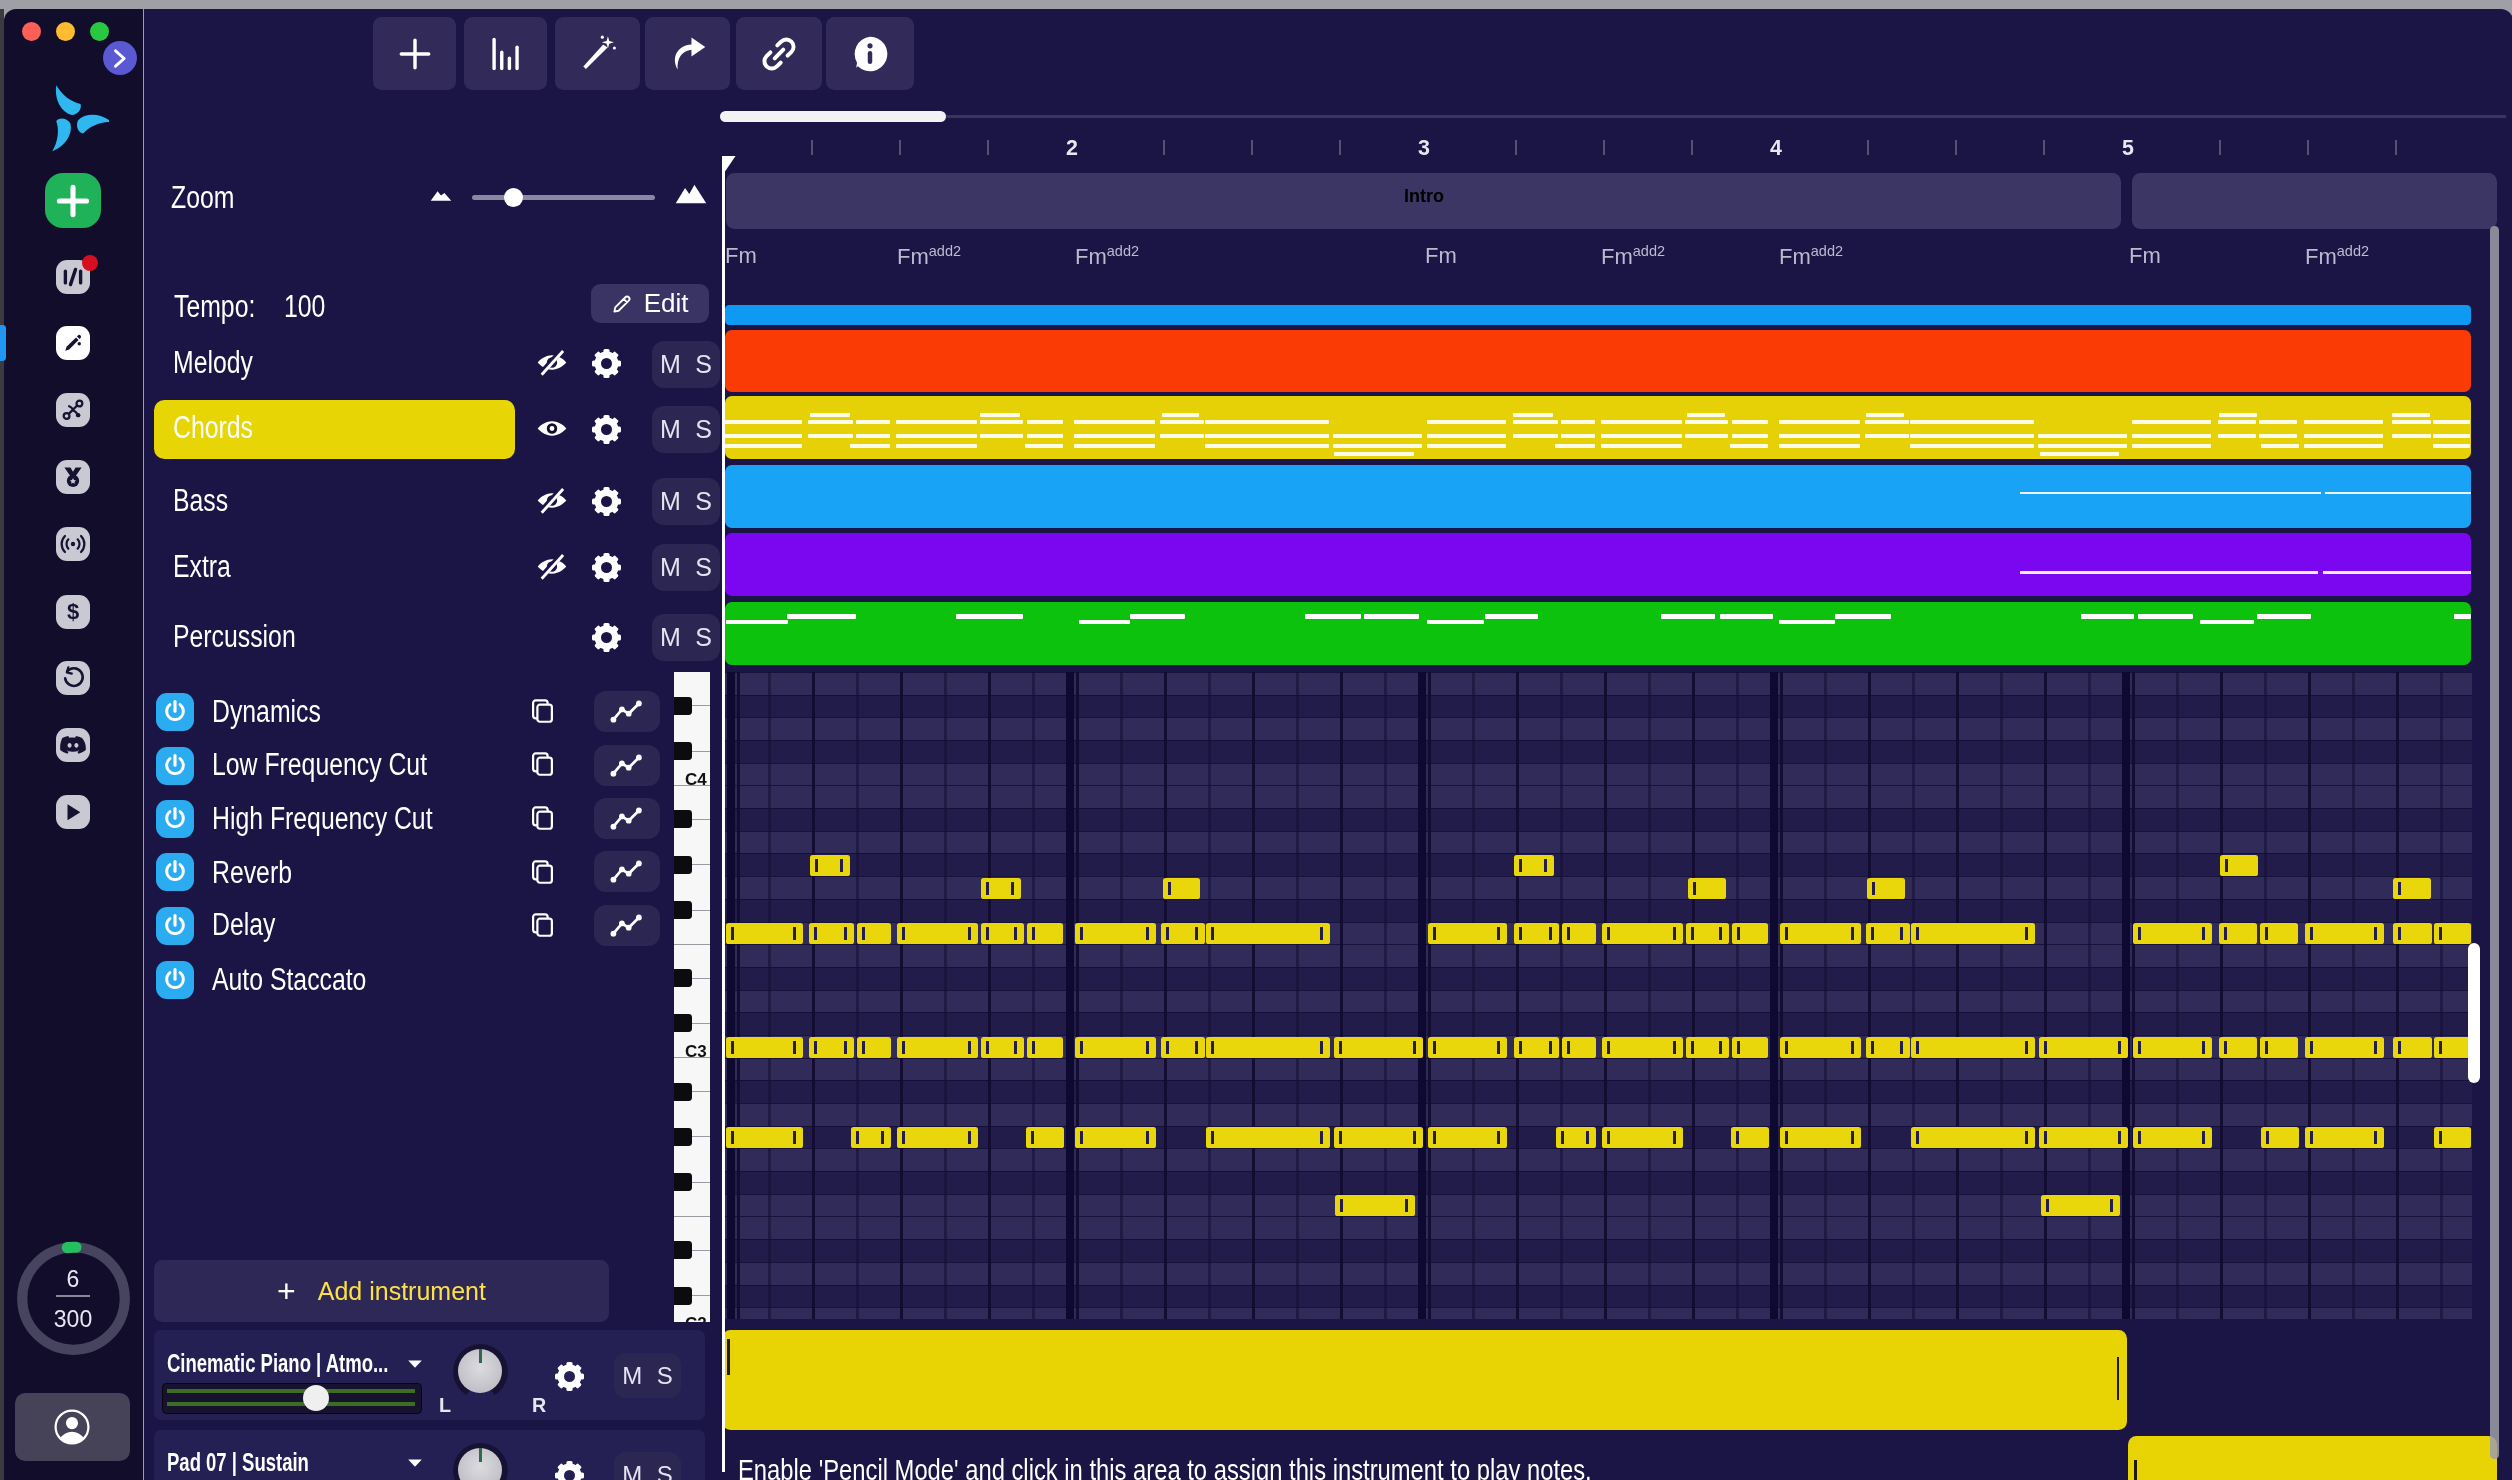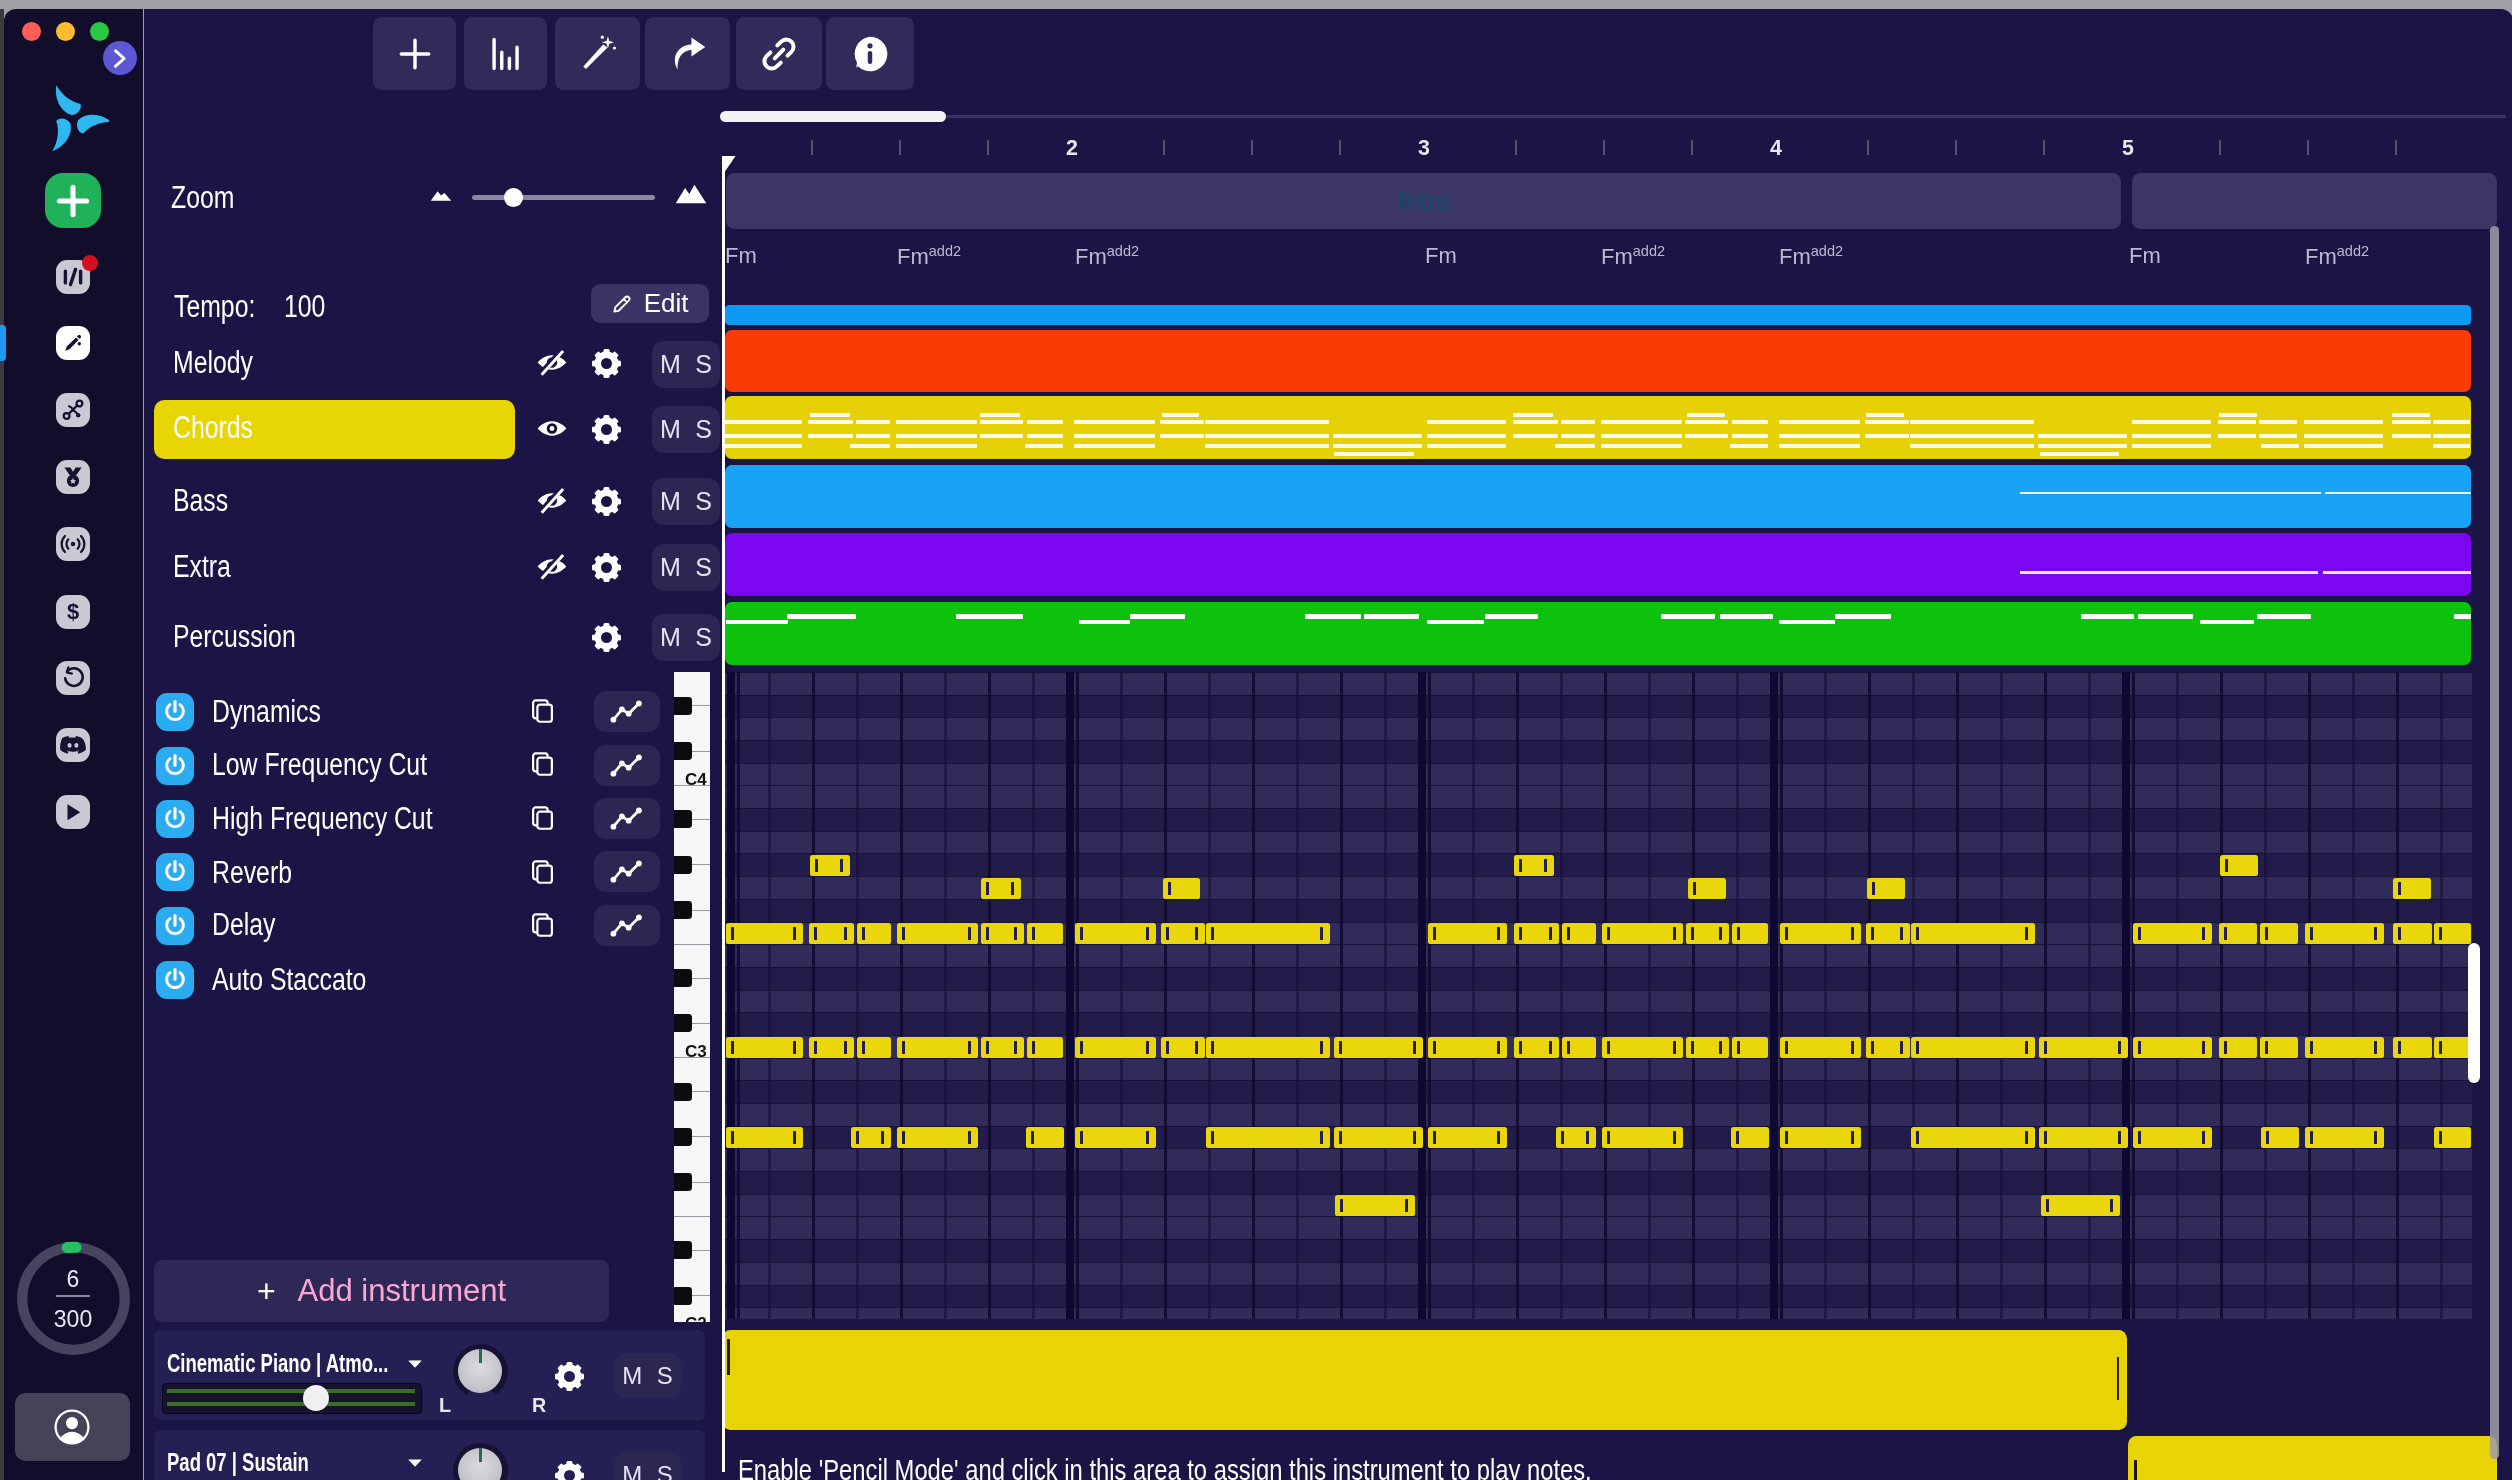--- a/index.html
+++ b/index.html
@@ -453,21 +453,21 @@
       <svg width="26" height="26" viewBox="0 0 30 30">
         <g stroke="#fff" fill="none" stroke-linecap="round">
           <path d="M15 3 V14" stroke-width="3.6"></path>
           <path d="M9.2 6.5 a9.6 9.6 0 1 0 11.6 0" stroke-width="3.4"></path>
         </g>
       </svg>
     </div>
 <div class="lbl" style="left:212px;top:962px">Auto Staccato</div>
 <div class="btn" style="left:154px;top:1260px;width:455px;height:62px;background:#2e2857;gap:22px">
       <span style="color:#fff;font-size:32px;font-weight:300">+</span>
-      <span style="color:#f9a8d4;font-size:31px">Add instrument</span>
+      <span style="color:#fde047;font-size:25px">Add instrument</span>
     </div>
 <div class="abs" style="left:154px;top:1330px;width:551px;height:90px;border-radius:6.8px;background:#242054"></div>
 <div class="abs" style="left:167px;top:1349px;color:#fff;font-size:25px;font-weight:bold;white-space:nowrap;transform:scaleX(0.74);transform-origin:left center">Cinematic Piano | Atmo...</div>
 <svg class="abs" style="left:407px;top:1359px" width="16" height="10.3" viewBox="0 0 26 16">
       <path d="M2 2 L13 14 L24 2 Z" fill="#fff"></path>
     </svg>
 <div class="abs" style="left:162px;top:1383px;width:260px;height:31px;border:1.7px solid #07060f;border-radius:4.3px;background:#17132f"></div>
 <div class="abs" style="left:167px;top:1389px;width:248px;height:4.3px;background:#3c6d24"></div>
 <div class="abs" style="left:167px;top:1402px;width:248px;height:4.3px;background:#3c6d24"></div>
 <div class="abs" style="left:303px;top:1385px;width:26px;height:26px;border-radius:50%;background:#efefef"></div>
@@ -534,21 +534,21 @@
 <div class="rtick" style="left:1515px"></div>
 <div class="rtick" style="left:1603px"></div>
 <div class="rtick" style="left:1691px"></div>
 <div class="rtick" style="left:1867px"></div>
 <div class="rtick" style="left:1955px"></div>
 <div class="rtick" style="left:2043px"></div>
 <div class="rtick" style="left:2219px"></div>
 <div class="rtick" style="left:2307px"></div>
 <div class="rtick" style="left:2395px"></div>
 <div class="abs" style="left:726px;top:173px;width:1395px;height:56px;border-radius:8.5px;background:#3b3663"></div>
-<div class="abs" style="left:1424px;top:186px;color:#0c4a6e;font-size:26px;font-weight:normal;transform:translateX(-50%)">Intro</div>
+<div class="abs" style="left:1424px;top:186px;color:#000000;font-size:18px;font-weight:bold;transform:translateX(-50%)">Intro</div>
 <div class="abs" style="left:2132px;top:173px;width:365px;height:56px;border-radius:8.5px;background:#3b3663"></div>
 <div class="ctext" style="left:725px;top:243px">Fm</div>
 <div class="ctext" style="left:897px;top:243px">Fm<sup>add2</sup></div>
 <div class="ctext" style="left:1075px;top:243px">Fm<sup>add2</sup></div>
 <div class="ctext" style="left:1425px;top:243px">Fm</div>
 <div class="ctext" style="left:1601px;top:243px">Fm<sup>add2</sup></div>
 <div class="ctext" style="left:1779px;top:243px">Fm<sup>add2</sup></div>
 <div class="ctext" style="left:2129px;top:243px">Fm</div>
 <div class="ctext" style="left:2305px;top:243px">Fm<sup>add2</sup></div>
 <div class="abs" style="left:725px;top:305px;width:1746px;height:19.7px;border-radius:4.3px;background:#0e9af3"></div>

